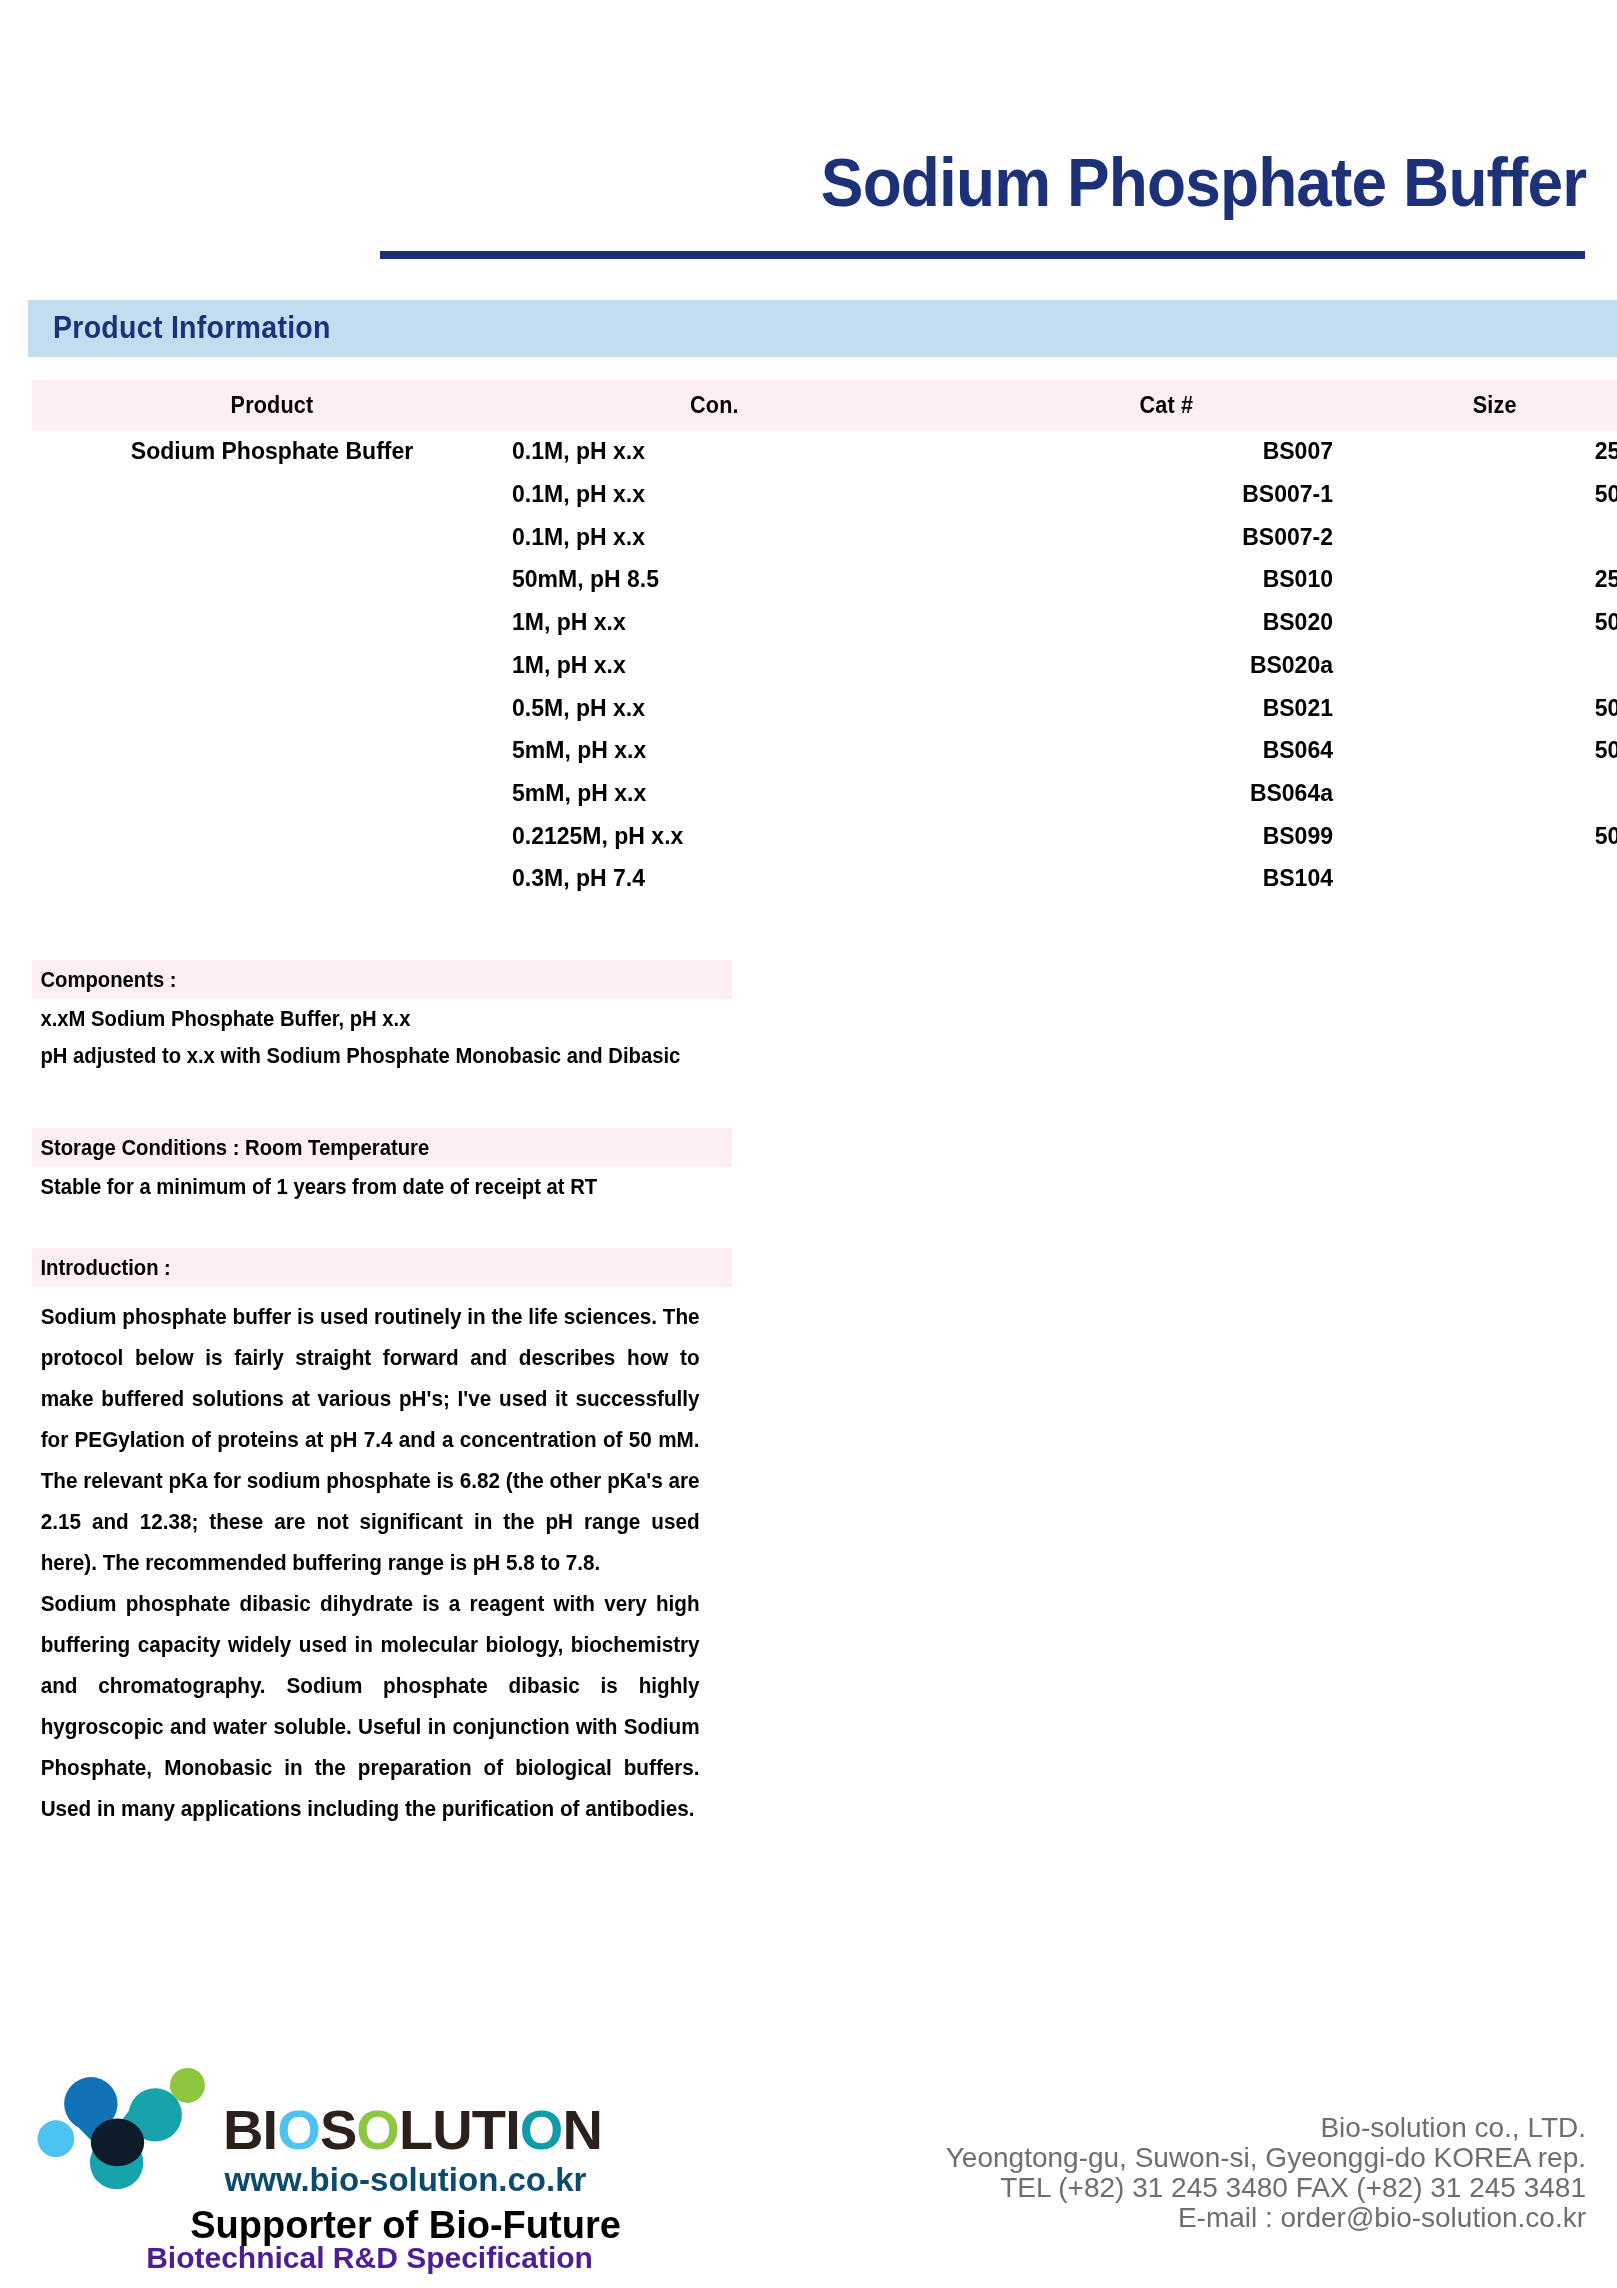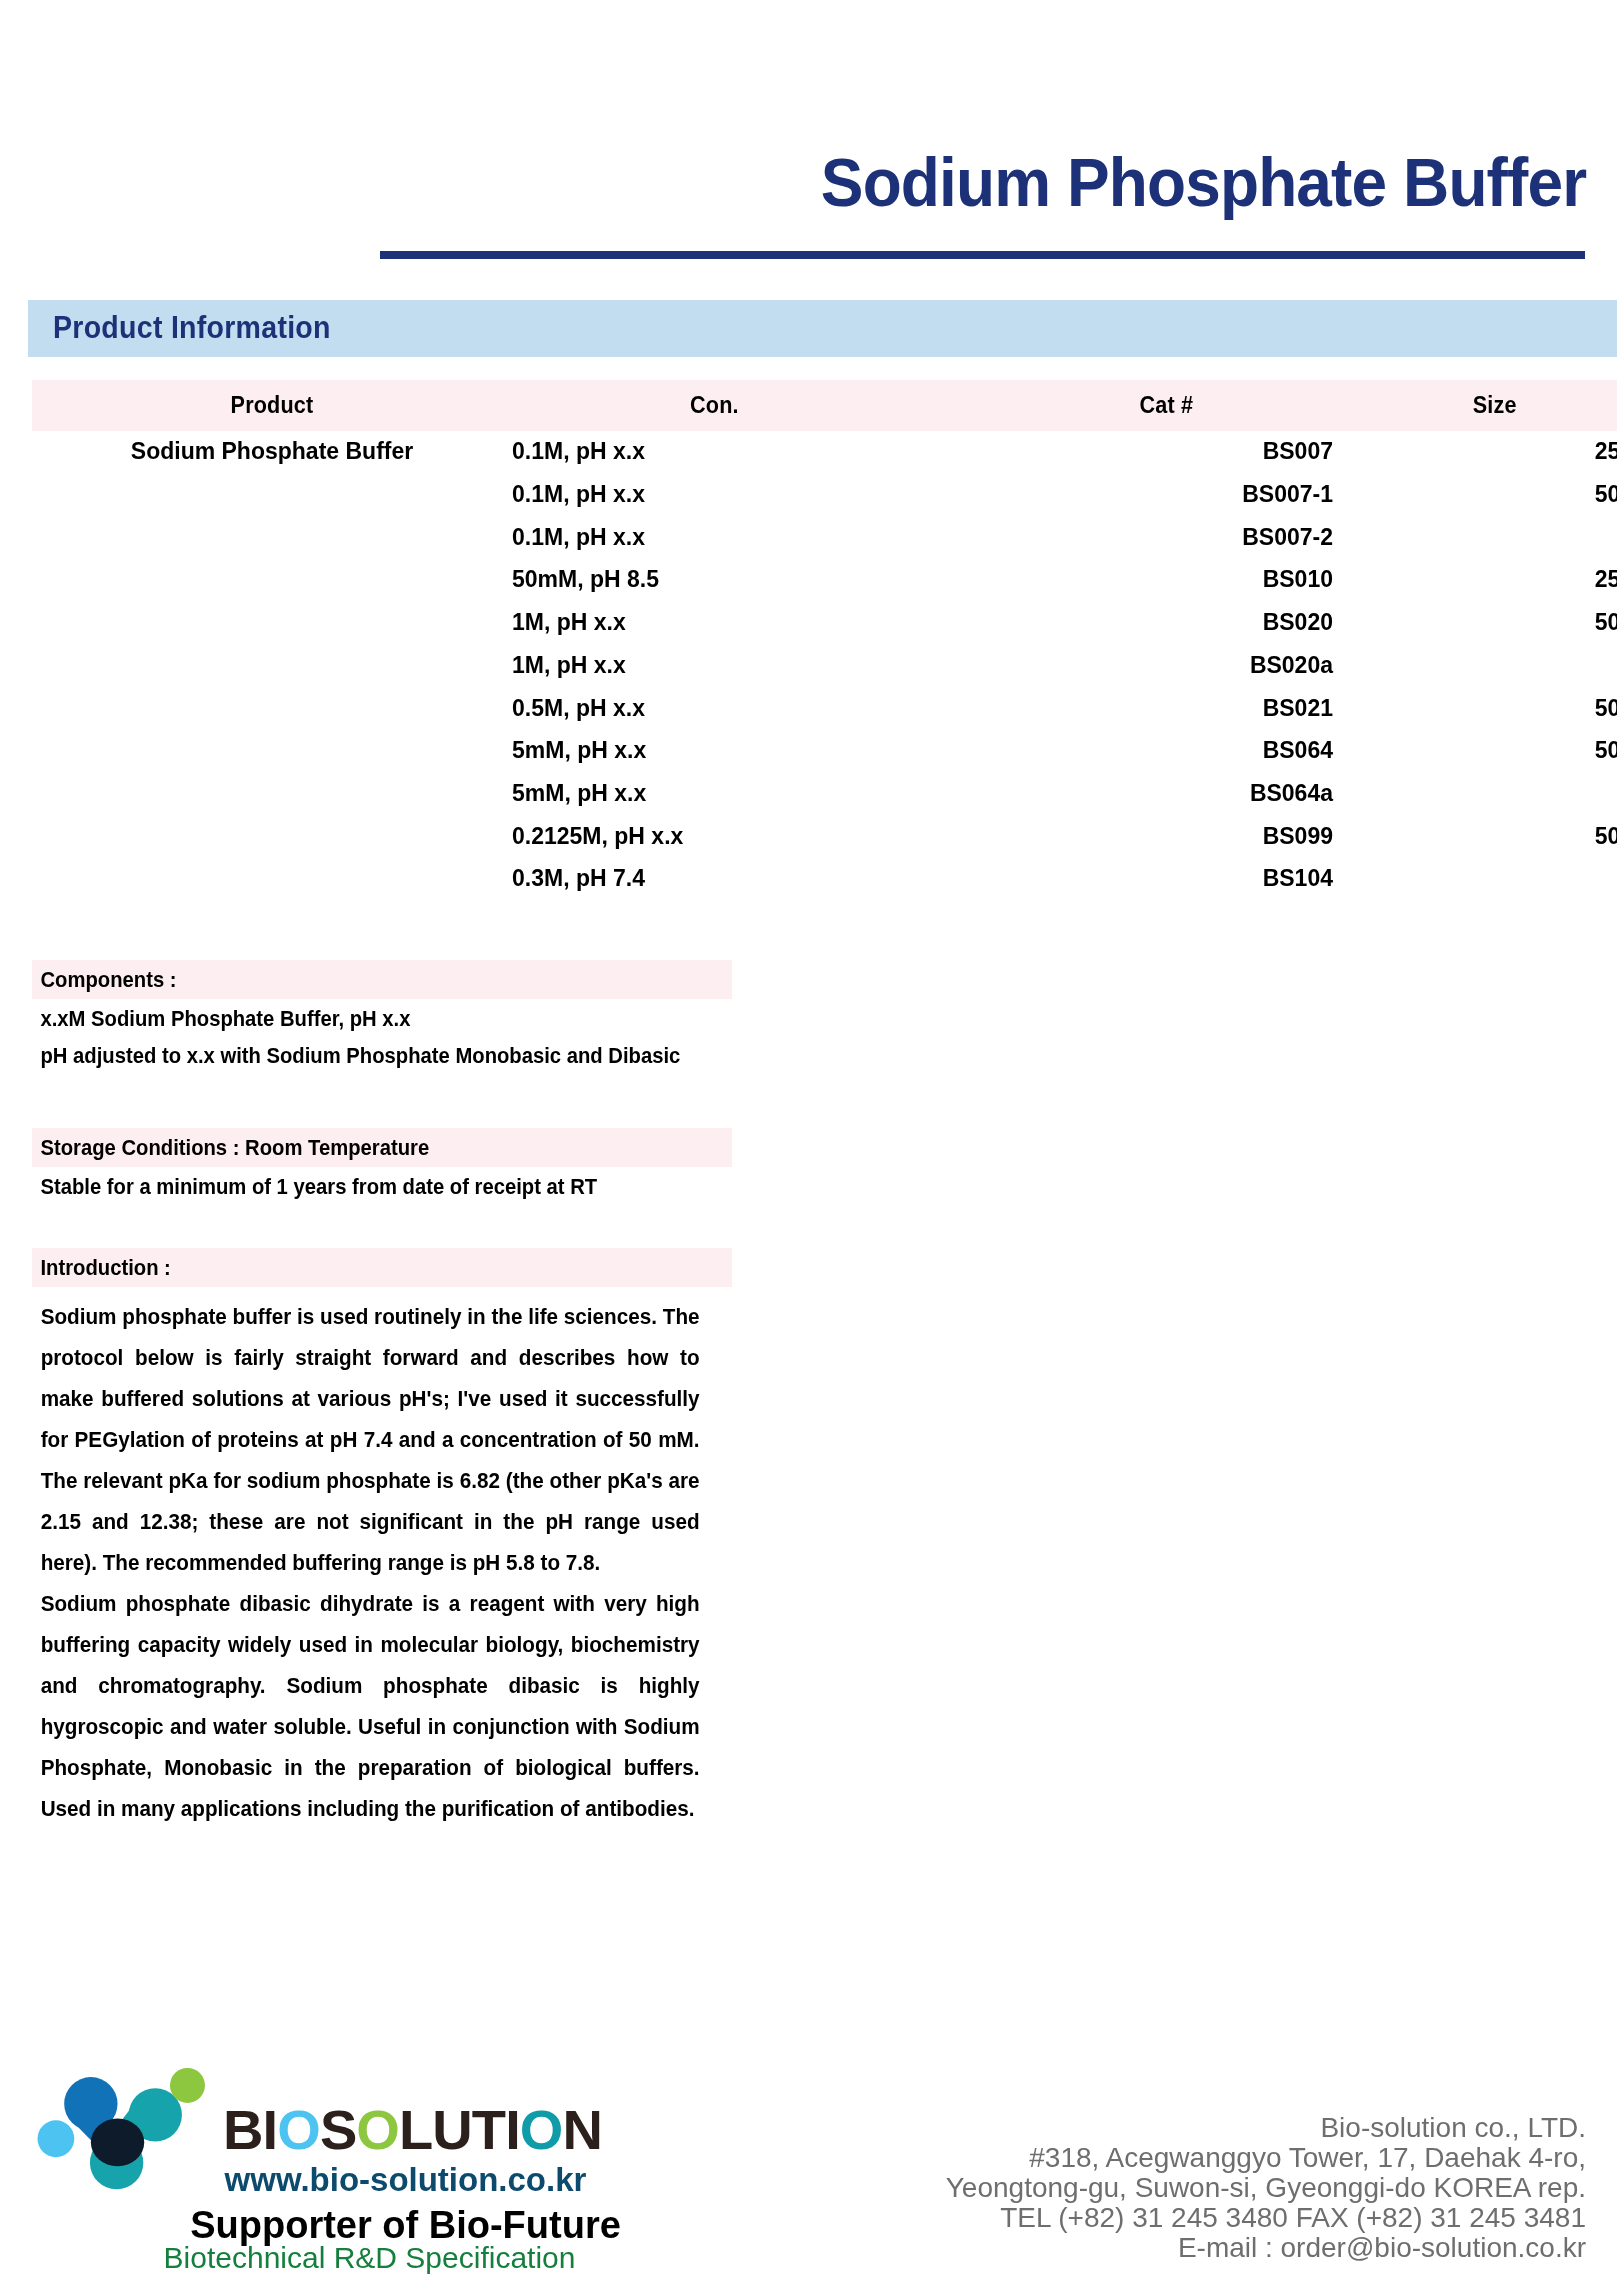--- a/index.html
+++ b/index.html
@@ -206,22 +206,22 @@
     color: #000000;
     white-space: nowrap;
   }
   .logo-tag2 {
     position: absolute;
     left: 65px;
     top: 183px;
     width: 535px;
     text-align: center;
     font-size: 30px;
-    font-weight: normal;
-    color: #15803d;
+    font-weight: bold;
+    color: #4c1d95;
     white-space: nowrap;
   }
 
   .contact {
     position: absolute;
     right: 32px;
     top: 69px;
     text-align: right;
     font-size: 28px;
     color: #6e6e6e;
@@ -363,20 +363,19 @@
 
     <div class="wordmark"><span>B</span><span>I</span><span class="dotblue">O</span><span>S</span><span class="dotgreen">O</span><span>LUT</span><span>I</span><span class="dotteal">O</span><span>N</span></div>
 
     <div class="logo-url">www.bio-solution.co.kr</div>
     <div class="logo-tag1">Supporter of Bio-Future</div>
     <div class="logo-tag2">Biotechnical R&amp;D Specification</div>
   </div>
 
   <div class="contact">
     <div>Bio-solution co., LTD.</div>
-    <div>#318, Acegwanggyo Tower, 17, Daehak 4-ro,</div>
     <div>Yeongtong-gu, Suwon-si, Gyeonggi-do KOREA rep.</div>
     <div>TEL (+82) 31 245 3480  FAX (+82) 31 245 3481</div>
     <div>E-mail : order@bio-solution.co.kr</div>
   </div>
 
 </div>
 
 
 </body></html>

